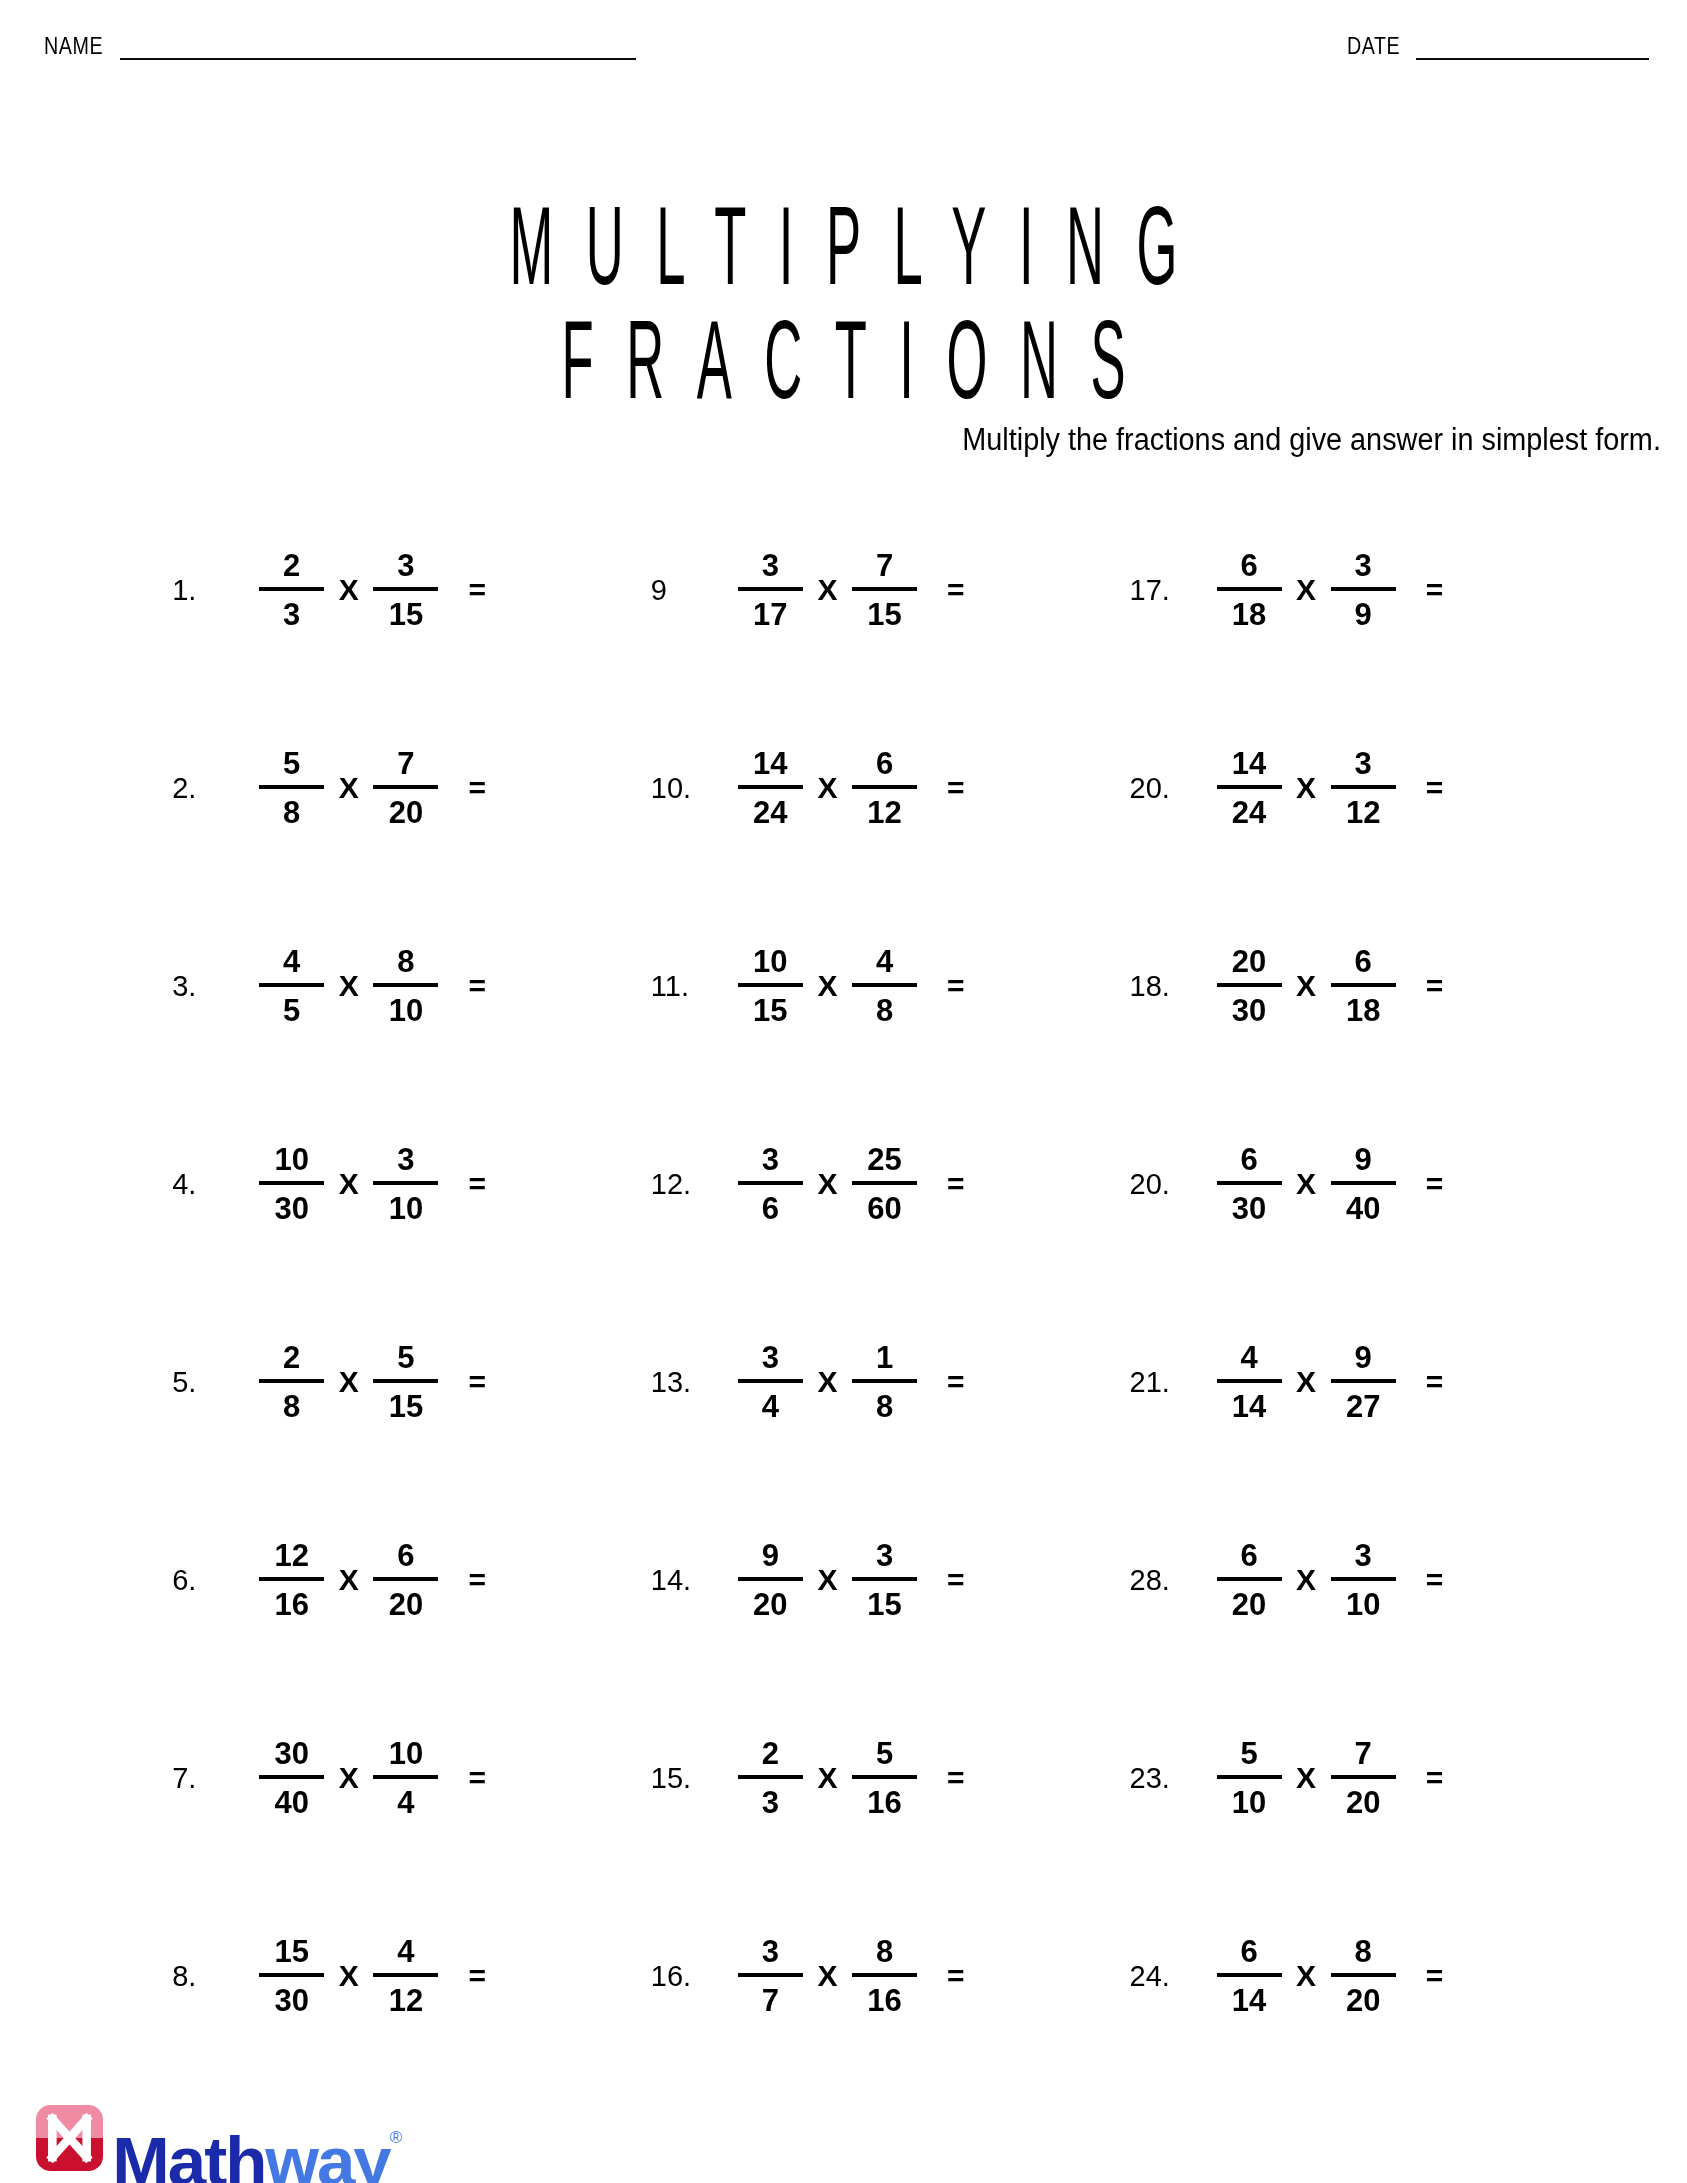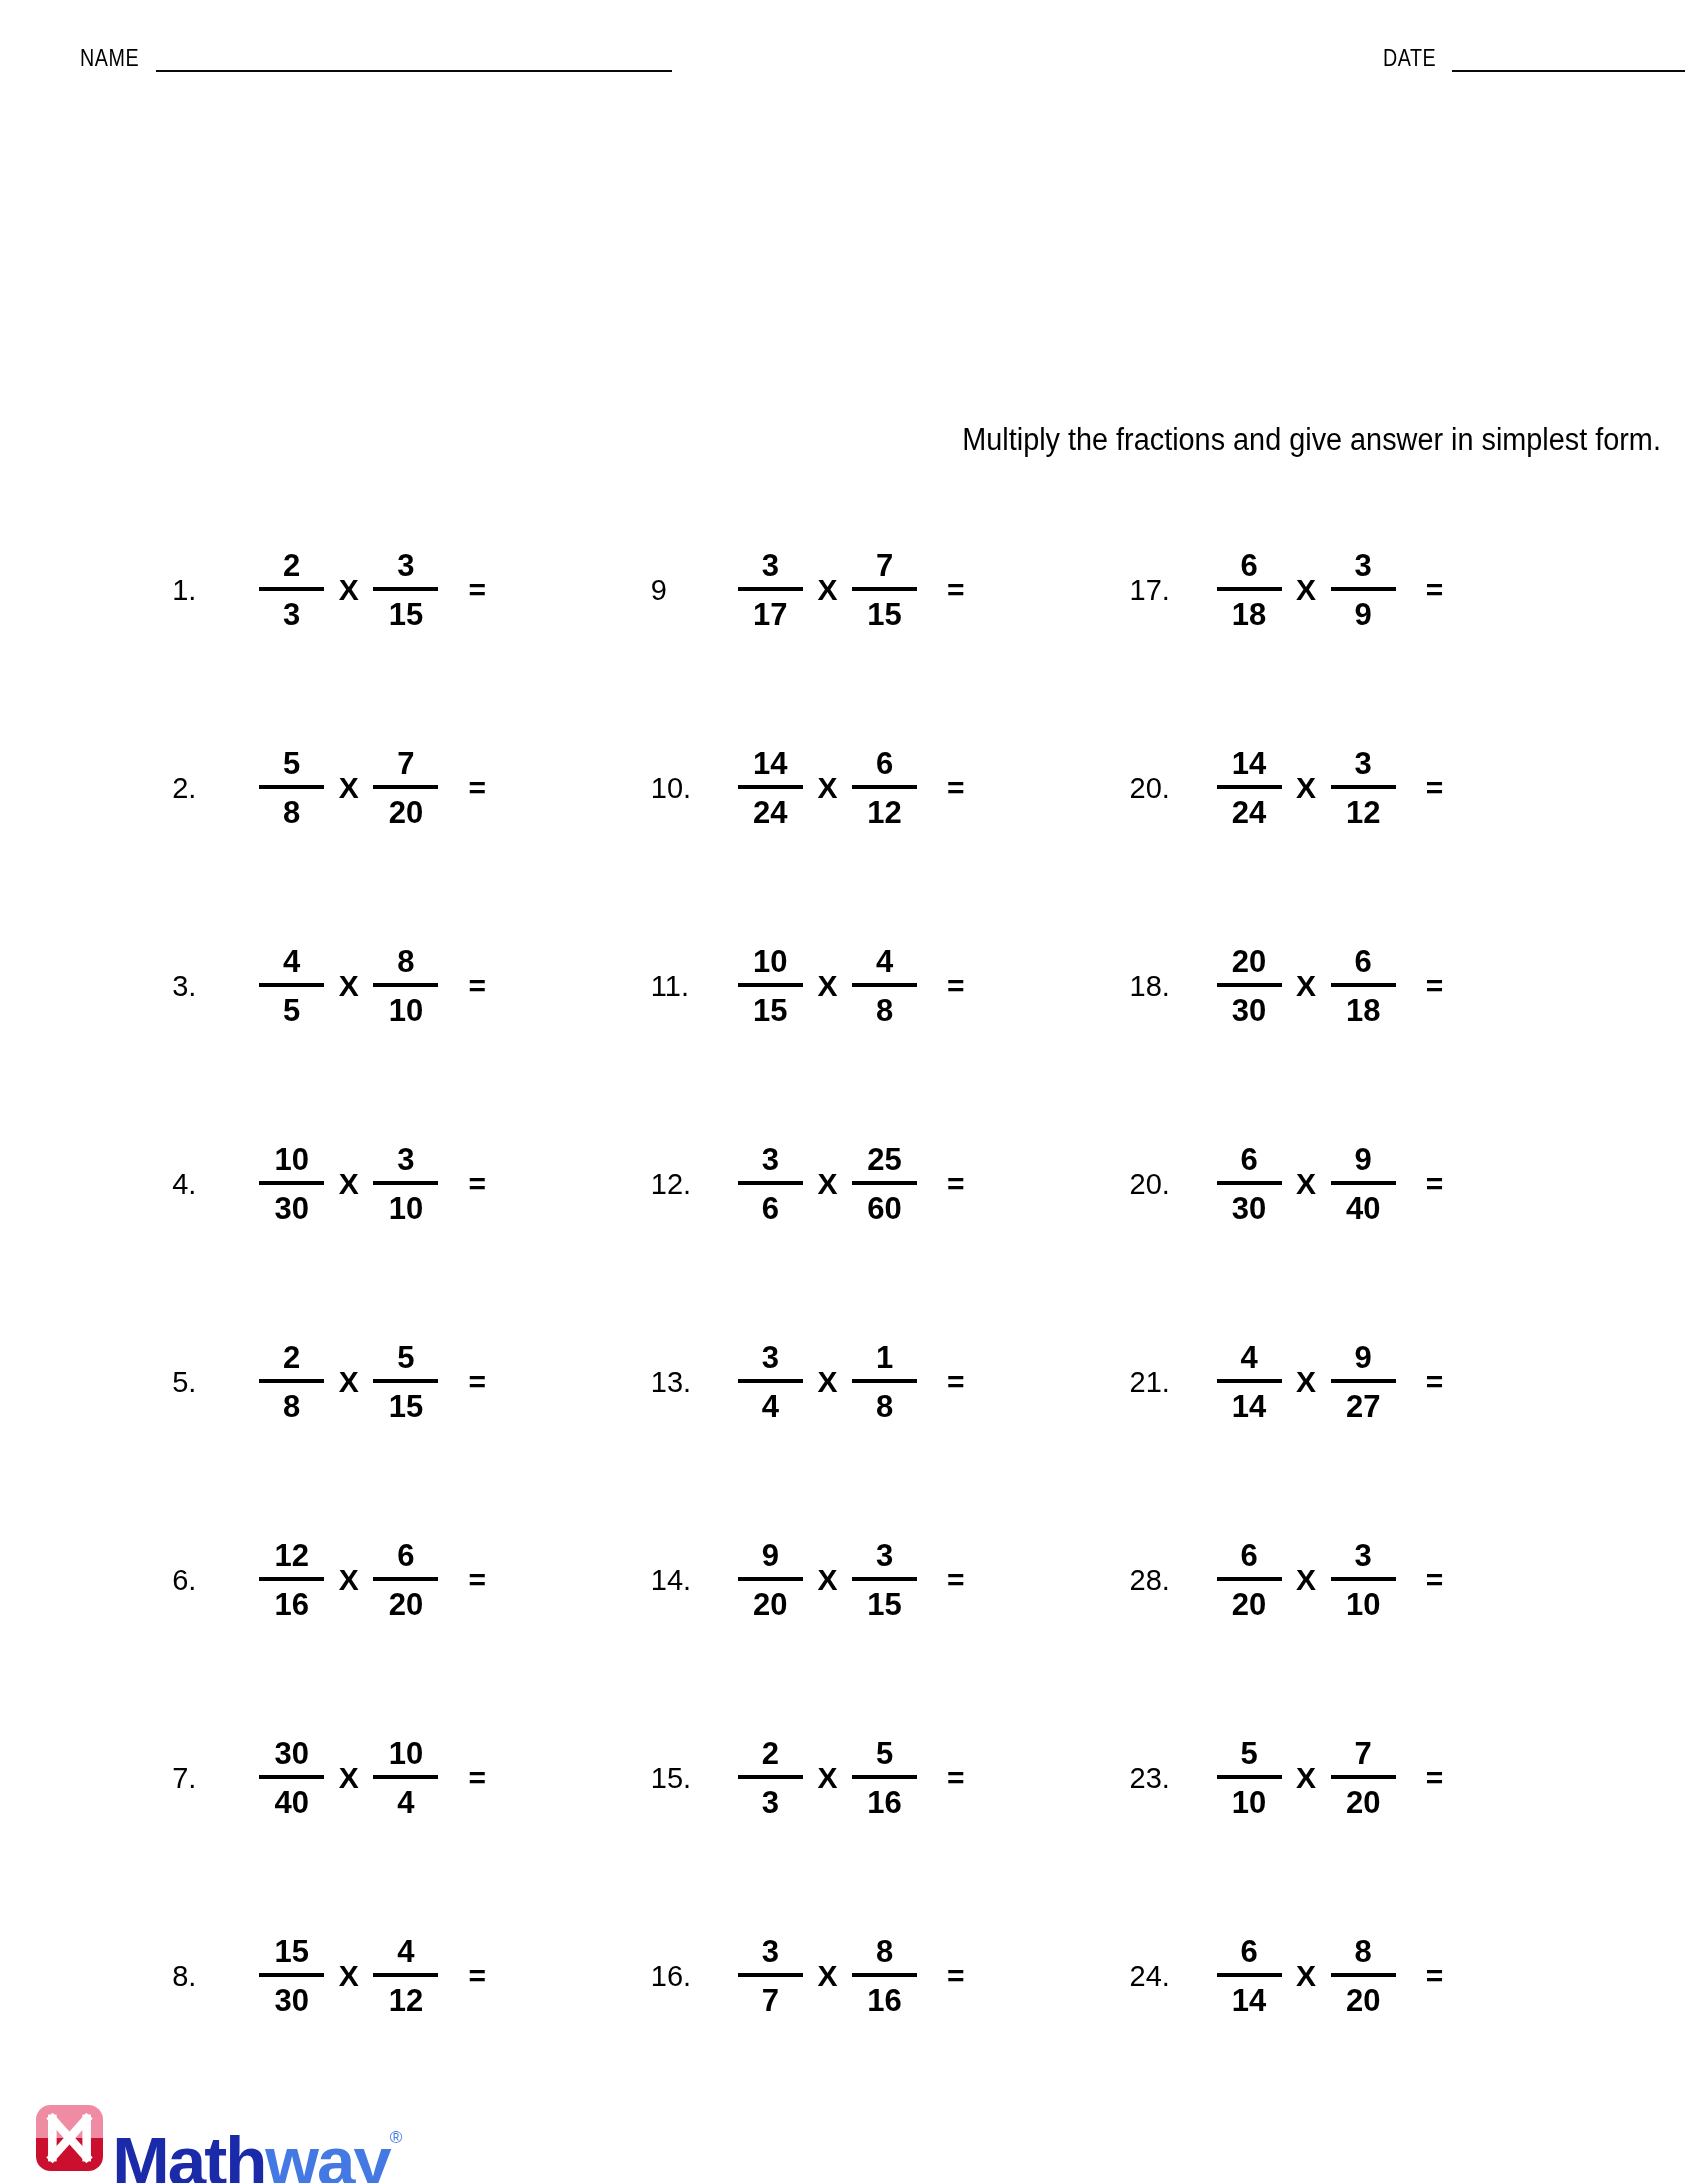--- a/index.html
+++ b/index.html
@@ -8,21 +8,21 @@
     font-family: "Liberation Sans", sans-serif;
     color: #000;
     width: 1687px;
     height: 2183px;
     position: relative;
     overflow: hidden;
   }
   .page { position: absolute; inset: 0; background: #fff; }
 
   
-  .header-field { position: absolute; top: 44px; white-space: nowrap; margin-left: 36px; }
+  .header-field { position: absolute; top: 32px; white-space: nowrap; }
   .header-label {
     display: inline-block;
     font-size: 24px;
     font-weight: 400;
     letter-spacing: 0.7px;
     transform: scaleX(0.82);
     transform-origin: left bottom;
     vertical-align: bottom;
   }
   .name-field { left: 44px; }
@@ -169,20 +169,24 @@
 
 <div class="page">
 
   <div class="header-field name-field">
     <span class="header-label">NAME</span><span class="blank-line"></span>
   </div>
   <div class="header-field date-field">
     <span class="header-label">DATE</span><span class="blank-line"></span>
   </div>
 
+  <div class="title-wrap">
+    <span class="title-line">MULTIPLYING</span>
+    <span class="title-line">FRACTIONS</span>
+  </div>
   <div class="subtitle">
     <span>Multiply the fractions and give answer in simplest form.</span>
   </div>
 
   <div class="problems" id="problems-grid">
       <div class="cell">
         <span class="pnum">1.</span>
         <span class="frac">
           <span class="top">2</span>
           <span class="bot">3</span>

